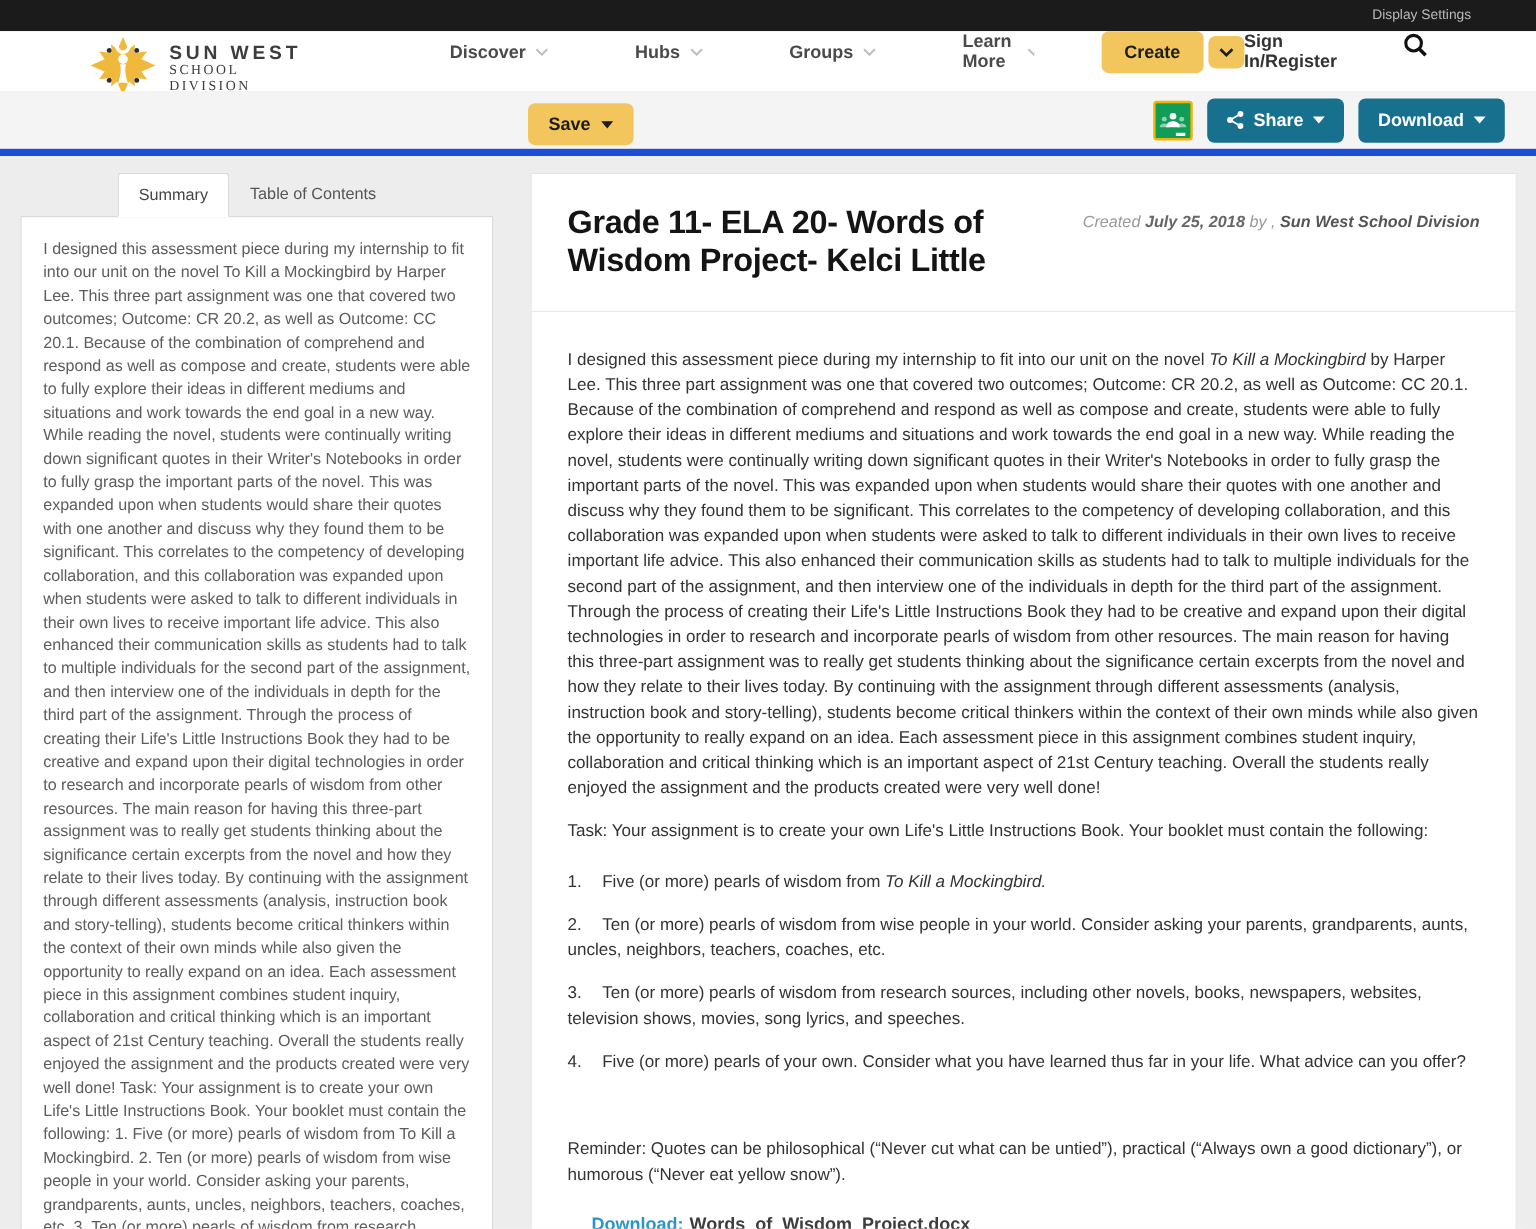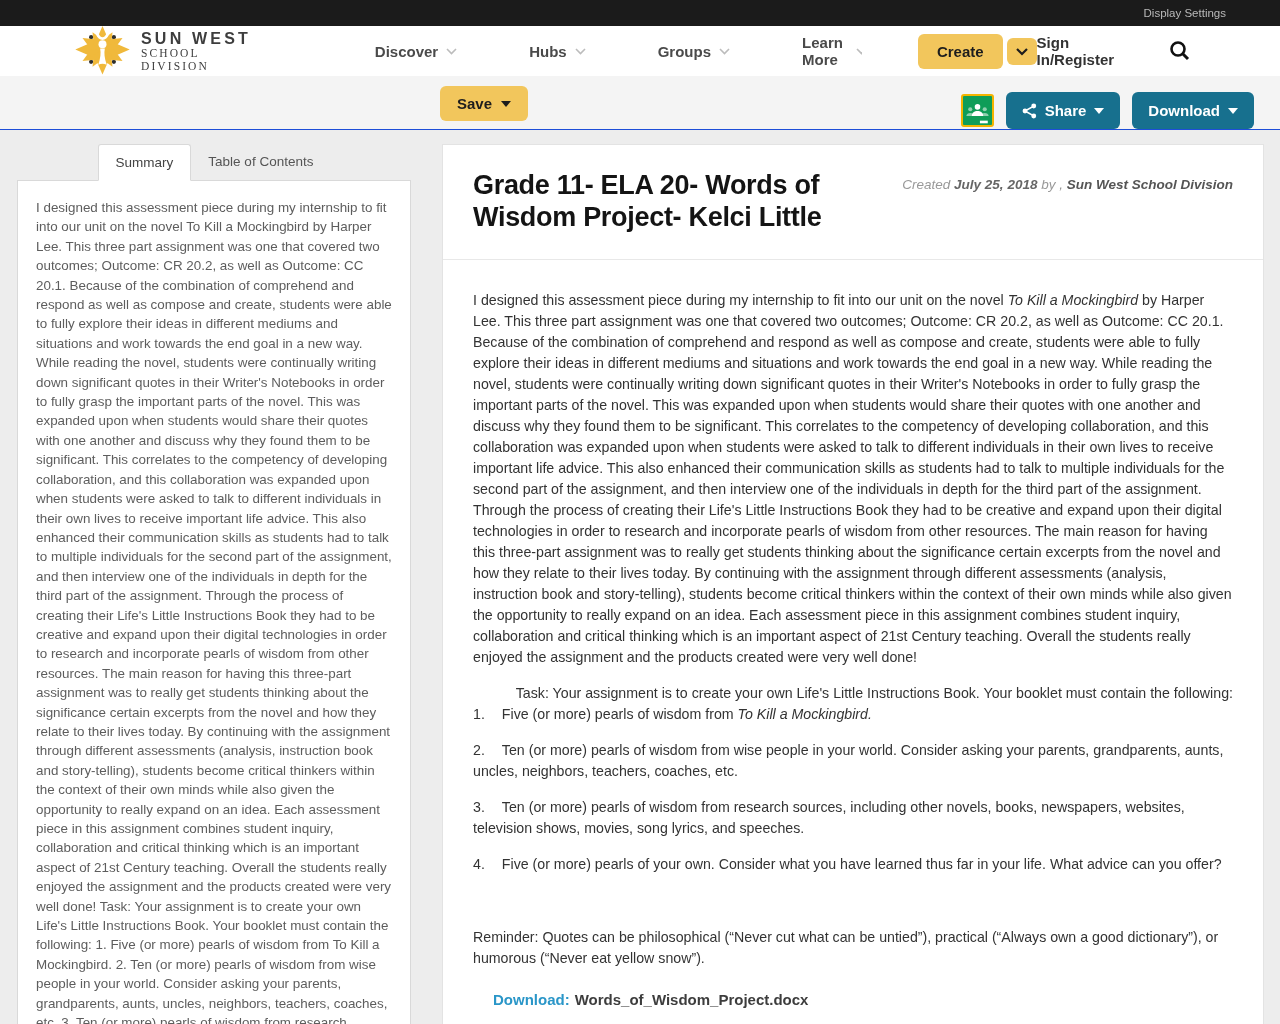--- a/index.html
+++ b/index.html
@@ -4,34 +4,34 @@
 <style>
   * { margin:0; padding:0; box-sizing:border-box; }
   html,body { width:1280px; height:1024px; overflow:hidden; }
   body { font-family:"Liberation Sans", sans-serif; background:#ededed; position:relative; }
 
   
   .topbar { height:26px; background:#1b1b1b; display:flex; justify-content:flex-end; align-items:center; padding-right:54px; }
   .topbar a { color:#b9b9b9; font-size:11.5px; text-decoration:none; cursor:pointer; }
 
   
-  .header { height:50px; background:#ffffff; display:flex; align-items:center; position:relative; }
+  .header { height:50px; background:#ffffff; display:flex; align-items:flex-start; position:relative; }
   .logo { display:flex; align-items:center; margin-left:74px; gap:10px; }
   .logo-text .l1 { font-size:16px; font-weight:800; letter-spacing:3.2px; color:#3d3d3d; line-height:17px; }
   .logo-text .l2 { font-family:"Liberation Serif", serif; font-size:11.5px; letter-spacing:2.1px; color:#3d3d3d; line-height:13px; }
   .nav { display:flex; align-items:center; gap:72px; margin-left:118px; }
   .nav-item { display:flex; align-items:center; gap:8px; font-size:15px; font-weight:700; color:#4a4a4a; cursor:pointer; }
   .create-group { display:flex; align-items:center; gap:4px; margin-left:56px; }
   .btn-create { background:#f2c65c; border:none; border-radius:6px; padding:9px 19px; font-size:15px; font-weight:700; color:#1d1d1d; cursor:pointer; font-family:inherit; }
   .btn-create-caret { background:#f2c65c; border:none; border-radius:6px; padding:9px 8px; cursor:pointer; display:flex; align-items:center; }
   .signin { margin-left:auto; font-size:15px; font-weight:700; color:#333; cursor:pointer; }
   .search-btn { margin:0 88px 0 26px; cursor:pointer; display:flex; align-items:center; }
 
   
-  .toolbar { height:54px; background:#f4f4f4; border-bottom:1px solid #1d4ed8; position:relative; display:flex; align-items:flex-end; }
+  .toolbar { height:54px; background:#f4f4f4; border-bottom:6px solid #1d4ed8; position:relative; display:flex; align-items:center; }
   .btn-save { position:absolute; left:440px; top:10px; background:#f2c65c; border:none; border-radius:6px; padding:9px 17px; font-size:15px; font-weight:700; color:#1d1d1d; cursor:pointer; display:flex; align-items:center; gap:9px; font-family:inherit; }
   .toolbar-right { margin-left:auto; display:flex; align-items:center; gap:12px; padding-right:26px; }
   .classroom-btn { width:33px; height:33px; background:#f4b400; border-radius:3px; padding:2px; cursor:pointer; }
   .classroom-inner { width:100%; height:100%; background:#0f9d58; border-radius:1px; position:relative; }
   .btn-teal { background:#17708e; border:none; border-radius:6px; padding:10px 16px; font-size:15px; font-weight:700; color:#ffffff; cursor:pointer; display:flex; align-items:center; gap:8px; font-family:inherit; }
   .caret-dark { width:0; height:0; border-left:5px solid transparent; border-right:5px solid transparent; border-top:6px solid #1d1d1d; }
   .caret-white { width:0; height:0; border-left:5px solid transparent; border-right:5px solid transparent; border-top:6px solid #ffffff; }
 
   
   .sidebar { position:absolute; left:17px; top:144px; width:394px; }
@@ -43,21 +43,21 @@
 
   
   .main-panel { position:absolute; left:442px; top:144px; width:822px; background:#fff; border:1px solid #e3e3e3; height:902px; overflow:hidden; }
   .main-head { display:flex; justify-content:space-between; align-items:flex-start; padding:24px 30px 26px 30px; border-bottom:1px solid #e8e8e8; }
   .main-title { font-size:27px; line-height:32px; font-weight:700; color:#141414; max-width:420px; letter-spacing:-0.3px; }
   .meta { font-size:13.5px; font-style:italic; color:#999; margin-top:8px; white-space:nowrap; }
   .meta .strong1 { color:#666; font-weight:700; }
   .meta .strong2 { color:#555; font-weight:700; }
   .main-body { padding:30px 30px; font-size:14.2px; line-height:21px; color:#333; }
   .main-body .para { margin-bottom:15px; }
-  .task-line { margin-bottom:0;text-align:right; }
+  .task-line { margin-bottom:21px; }
   .task-item { margin-bottom:15px; }
   .task-num { margin-right:17px; }
   .reminder { margin-top:52px; margin-bottom:18px; }
   .dl-row { padding-left:20px; margin-top:20px; font-size:15px; }
   .dl-link { color:#2a96c8; font-weight:700; text-decoration:none; cursor:pointer; }
   .dl-file { color:#3d3d3d; font-weight:700; margin-left:5px; }
   em { font-style:italic;margin-top:28px; }
 </style>
 </head>
 <body>

